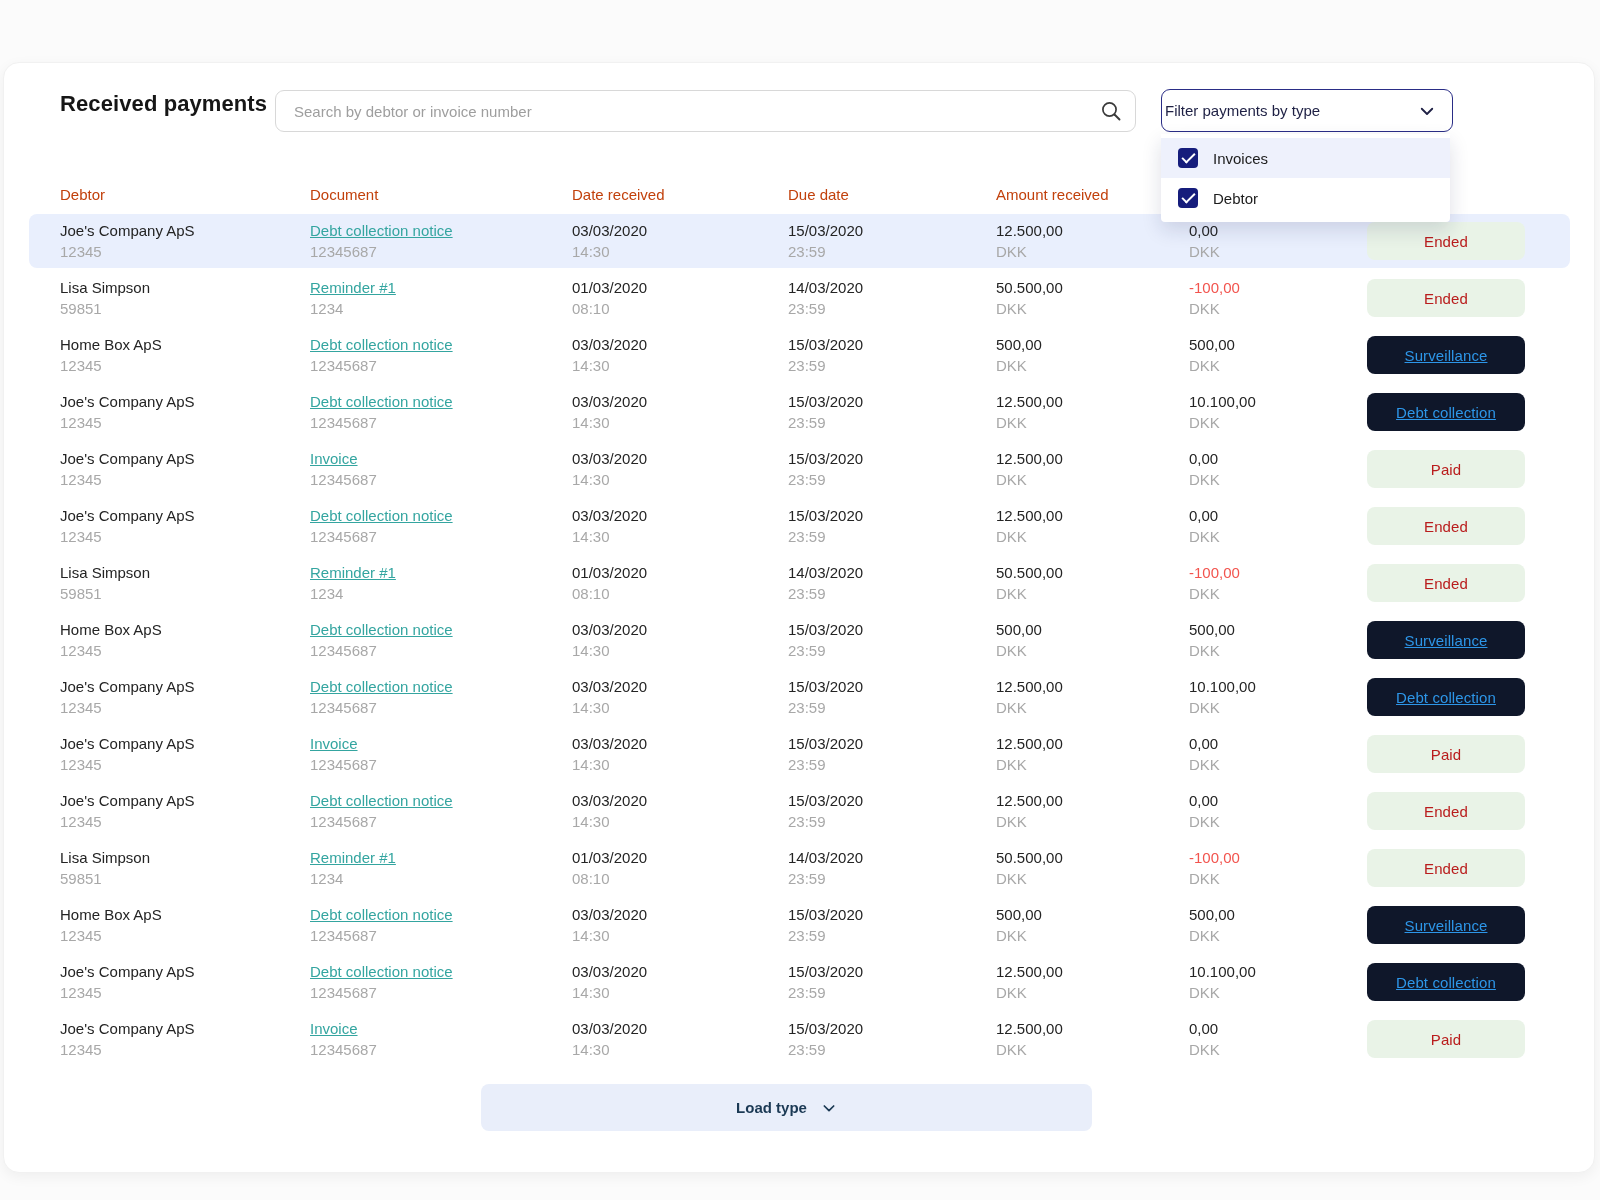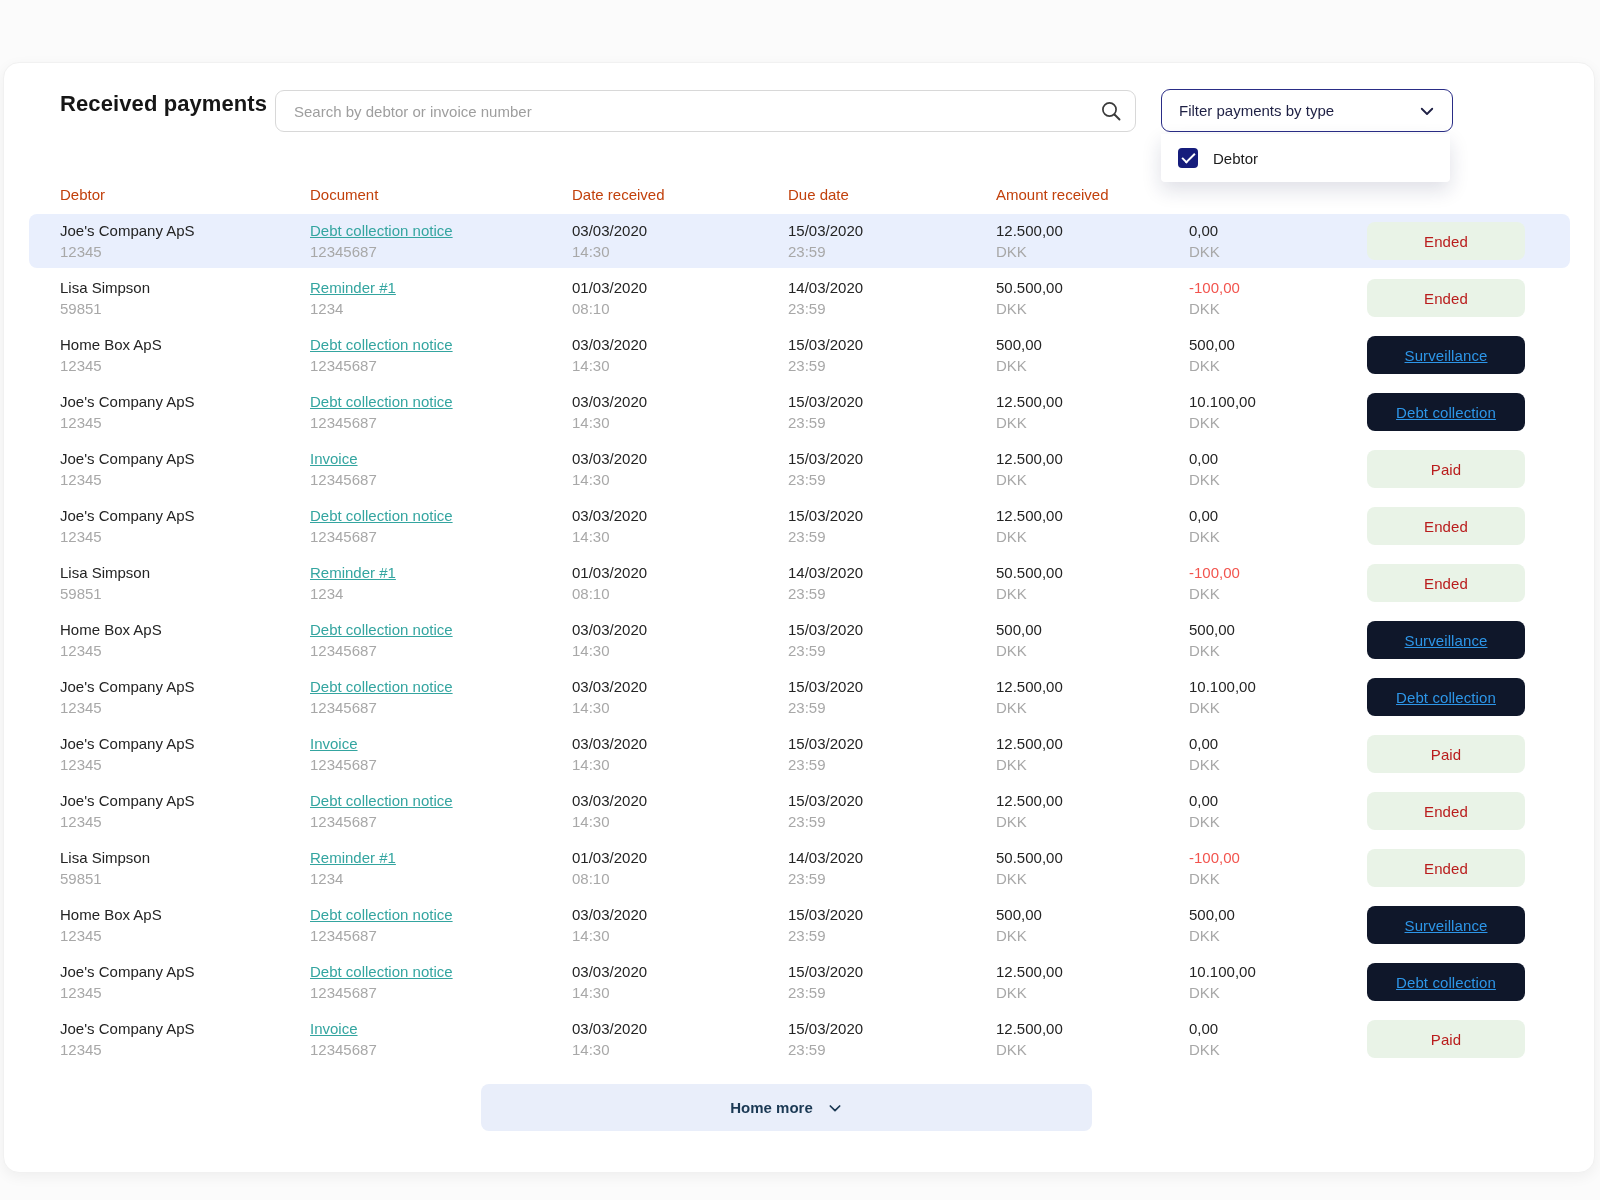--- a/index.html
+++ b/index.html
@@ -36,21 +36,21 @@
   }
   .search-box input::placeholder { color: #9e9e9e; }
   .search-box .search-icon {
     position: absolute; right: 14px; top: 10px; width: 22px; height: 22px;
   }
   .filter-btn {
     position: absolute; left: 1157px; top: 26px; width: 292px; height: 43px;
     background: #fff;
     border: 1.5px solid #2a2d86; border-radius: 9px;
     display: flex; align-items: center; justify-content: space-between;
-    padding: 0 16px 0 17px;
+    padding: 0 16px 0 3px;
     cursor: pointer;
   }
   .filter-btn .label { font-size: 15px; color: #1e2044; }
   
   .filter-panel {
     position: absolute; left: 1157px; top: 71px; width: 289px;
     background: #fff;
     border-radius: 0 0 4px 4px;
     box-shadow: 0 8px 20px rgba(20,30,80,0.14);
     padding: 4px 0;
@@ -132,20 +132,24 @@
   </div>
 
   <div class="filter-btn">
     <span class="label">Filter payments by type</span>
     <svg width="18" height="18" viewBox="0 0 24 24" fill="none">
       <polyline points="5,9 12,16 19,9" stroke="#1e2044" stroke-width="2.4" stroke-linecap="round" stroke-linejoin="round" fill="none"></polyline>
     </svg>
   </div>
 
   <div class="filter-panel" id="filter-panel">
+  <div class="filter-option highlight">
+    <span class="checkbox checked"></span>
+    <span class="opt-label">Invoices</span>
+  </div>
 
   <div class="filter-option">
     <span class="checkbox checked"></span>
     <span class="opt-label">Debtor</span>
   </div>
 </div>
 
   <div class="thead grid" id="thead">
       <div class="hcell">Debtor</div>
       <div class="hcell">Document</div>
@@ -602,19 +606,19 @@
       <div class="primary amt2">0,00</div>
       <div class="secondary">DKK</div>
     </div>
     <div class="cell status-cell">
       <div class="badge green">Paid</div>
     </div>
   </div>
 </div>
 
   <button class="load-more">
-    <span>Home more</span>
+    <span>Load type</span>
     <svg width="16" height="16" viewBox="0 0 24 24" fill="none">
       <polyline points="5,9 12,16 19,9" stroke="#1b3954" stroke-width="2.6" stroke-linecap="round" stroke-linejoin="round" fill="none"></polyline>
     </svg>
   </button>
 
 </div>
 
 </body></html>

